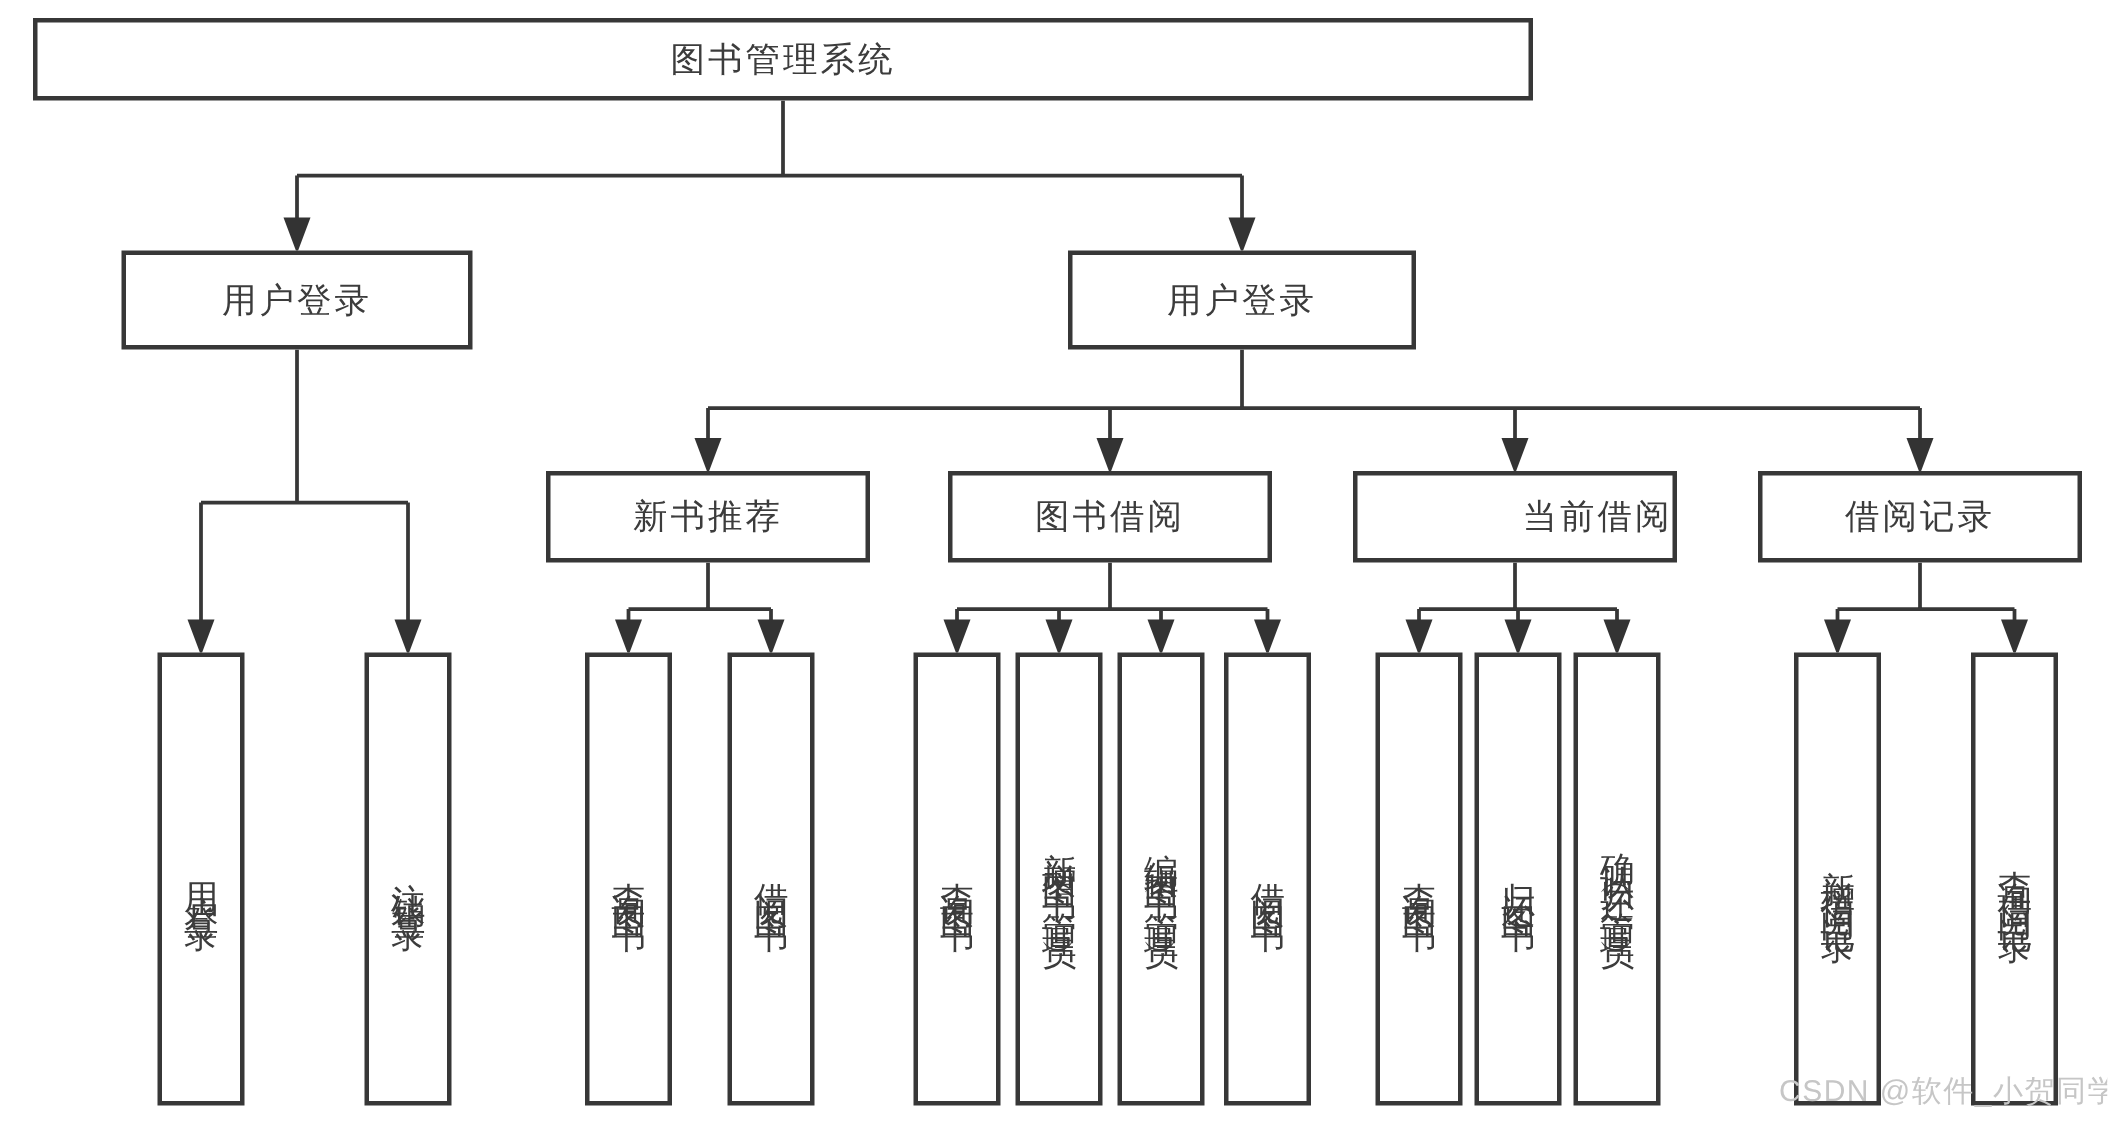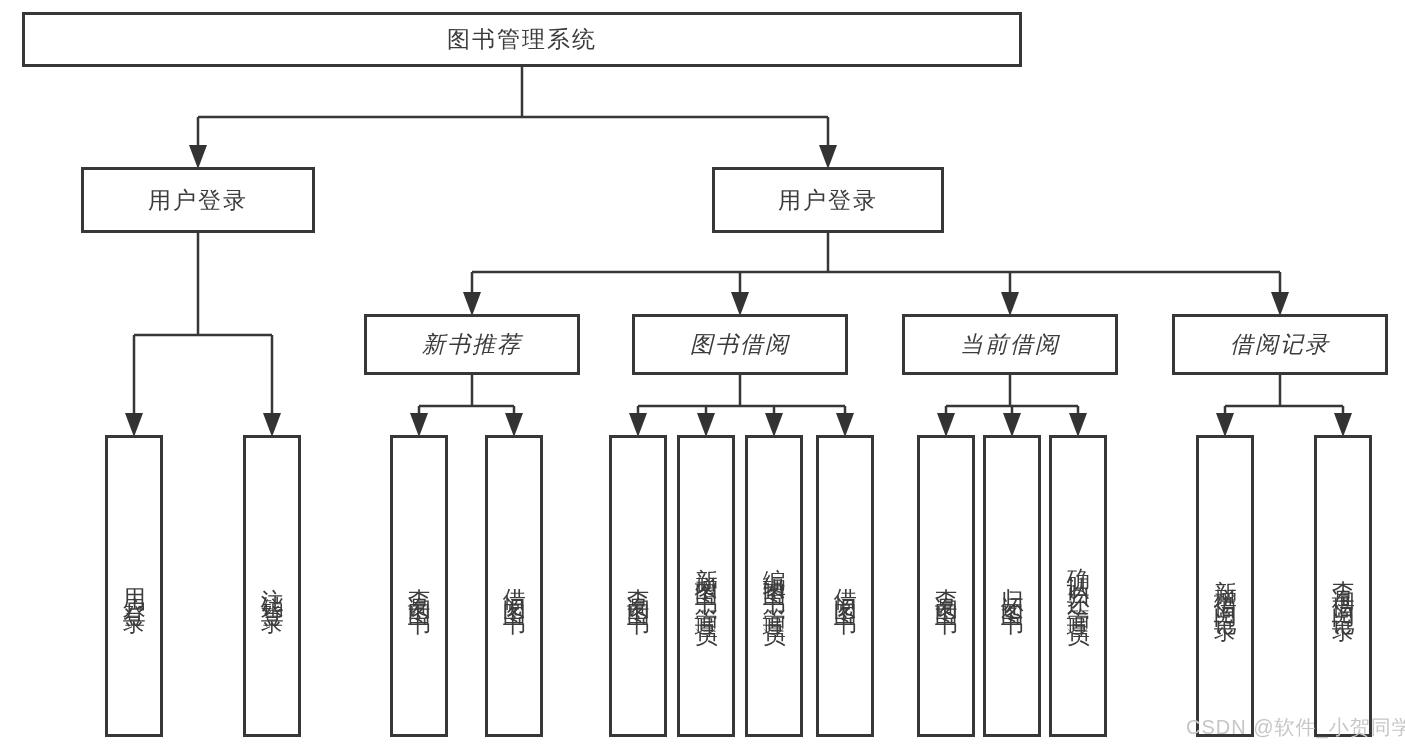--- a/index.html
+++ b/index.html
@@ -22,22 +22,22 @@
     background:#ffffff;
     display:flex; align-items:center; justify-content:center;
     color:#3c3c3c;
   }
   .hlabel {
     font-size:23px; letter-spacing:2px; white-space:nowrap; color:#3c3c3c;
   }
   .root  { left:22px;  top:12px;  width:1000px; height:55px; }
   .lvl2a { left:81px;  top:167px; width:234px;  height:66px; }
   .lvl2b { left:712px; top:167px; width:232px;  height:66px; }
-  .lvl3  { top:314px; width:216px; height:61px;font-style:italic; }
-  .l3-1 { left:364px; }  .l3-2 { left:632px; }  .l3-3 { left:902px; }  .l3-4 { left:1172px; }
+  .lvl3  { top:314px; width:216px; height:61px; }
+  .l3-1 { left:364px; }  .l3-2 { left:632px; }  .l3-3 { left:902px;justify-content:flex-end; }  .l3-4 { left:1172px; }
   .leaf { top:435px; width:58px; height:302px; }
   .vtext {
     writing-mode:vertical-rl;
     text-orientation:mixed;
     font-size:23px;
     letter-spacing:8px;
     line-height:1.1;
     white-space:nowrap;
     color:#3c3c3c;
   }

